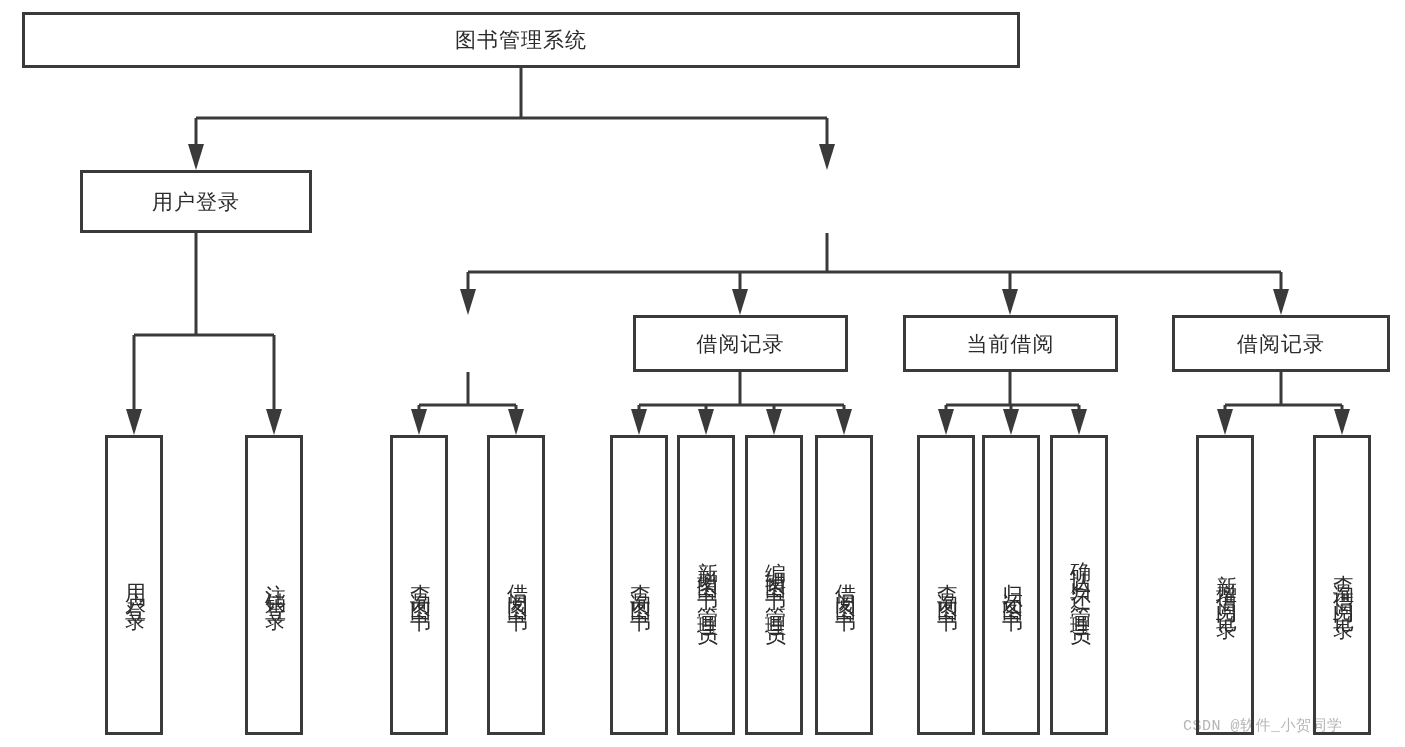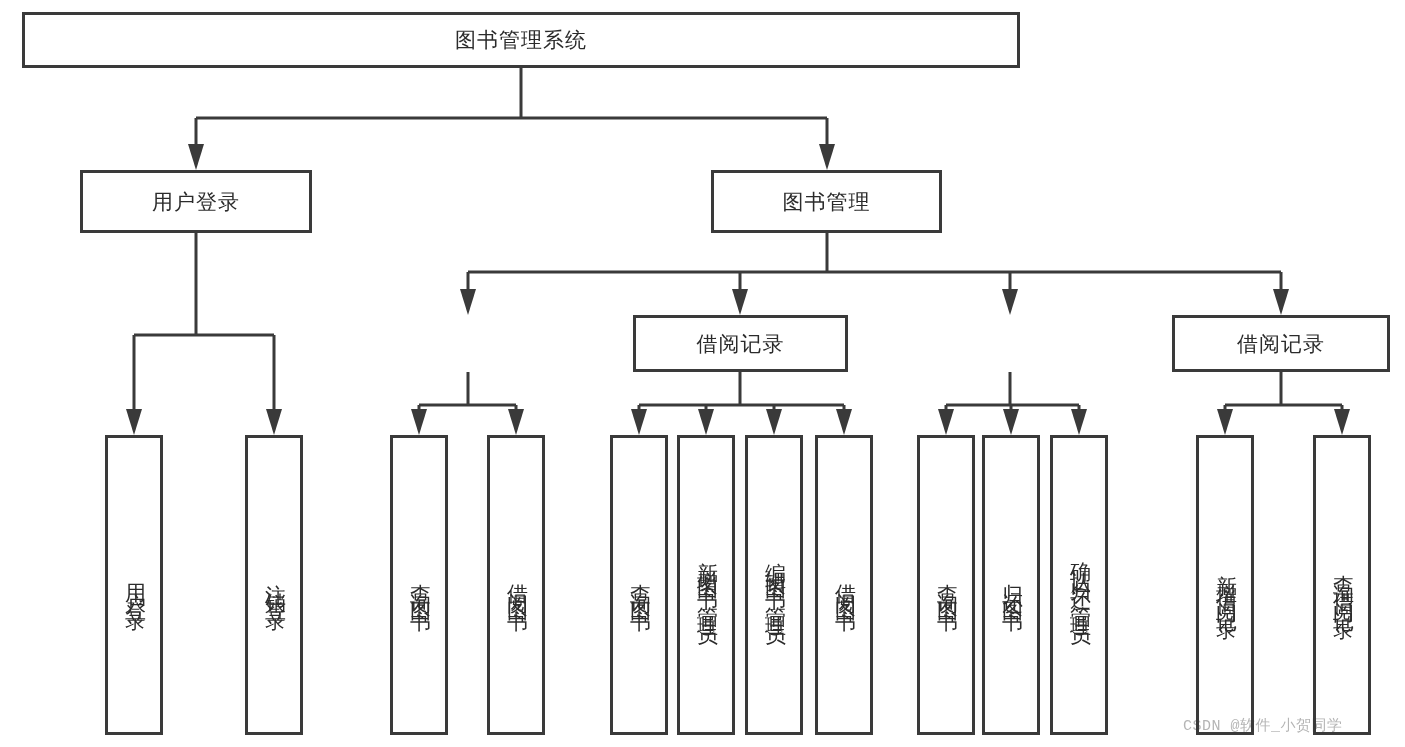--- a/index.html
+++ b/index.html
@@ -113,26 +113,26 @@
     </g>
   </svg>
 
   <div class="node n-root">
     <span>图书管理系统</span>
   </div>
 
   <div class="node n-l2a">
     <span>用户登录</span>
   </div>
-  <div class="node n-l2b">
-    <span>图书管理</span>
-  </div>
 
   <div class="node n-g1">
     <span>借阅记录</span>
+  </div>
+  <div class="node n-g2">
+    <span>当前借阅</span>
   </div>
   <div class="node n-g3">
     <span>借阅记录</span>
   </div>
 
   <div class="leaf lf-a0">
     <span>用户登录</span>
   </div>
   <div class="leaf lf-a1">
     <span>注销登录</span>

